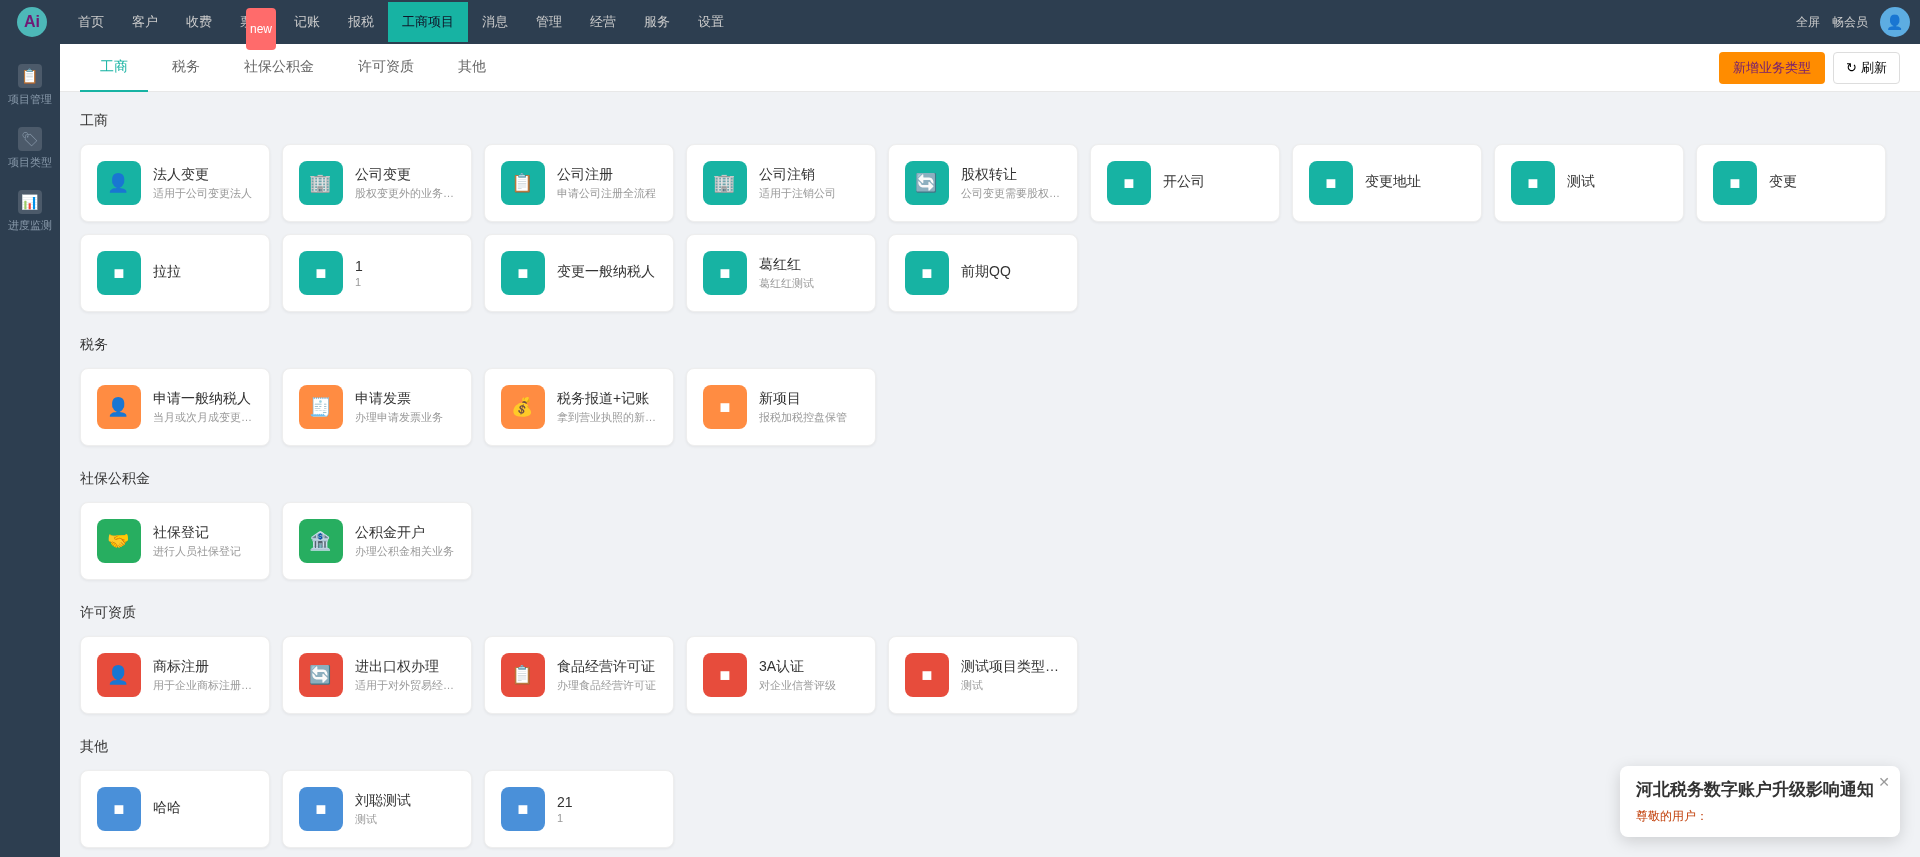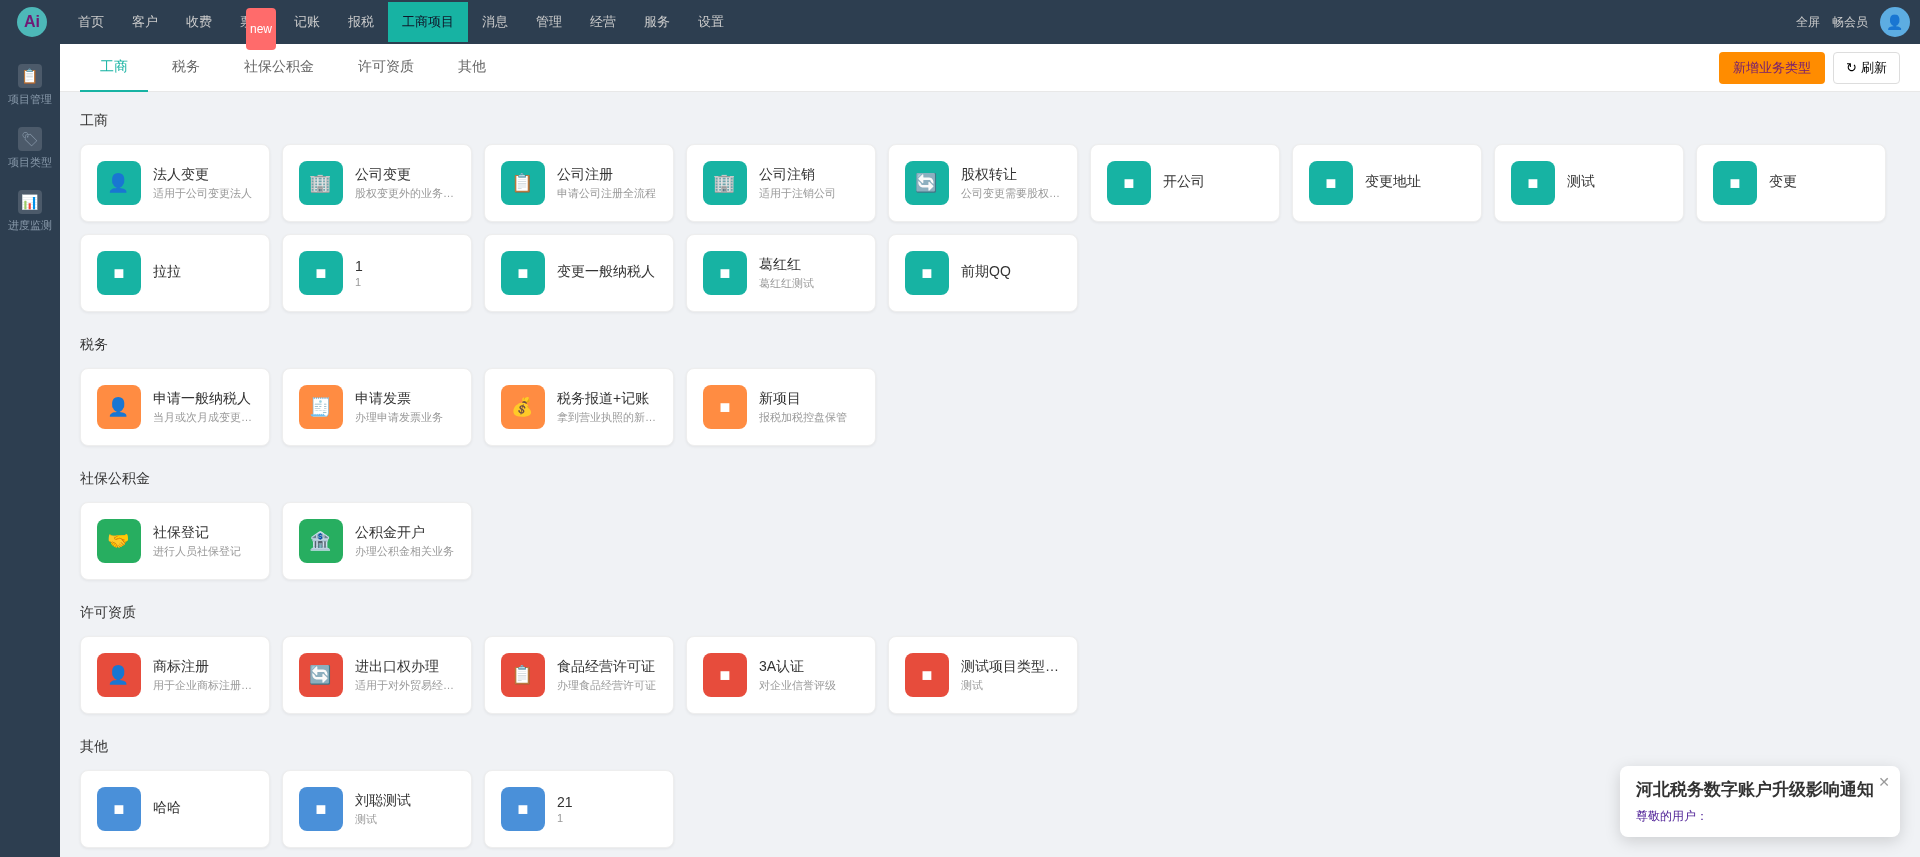--- a/index.html
+++ b/index.html
@@ -264,21 +264,21 @@
       cursor: pointer;
       color: #999;
       font-size: 14px;
     }
     .notification-popup .notif-title {
       font-weight: 700;
       margin-bottom: 6px;
       font-size: 17px;
     }
     .notification-popup .notif-text {
-      color: #4c1d95;
+      color: #c2410c;
       line-height: 1.5;
     }
   </style>
 </head>
 <body>
 
 <nav class="top-nav">
   <div class="logo">
     <div class="logo-icon">Ai</div>
   </div>

